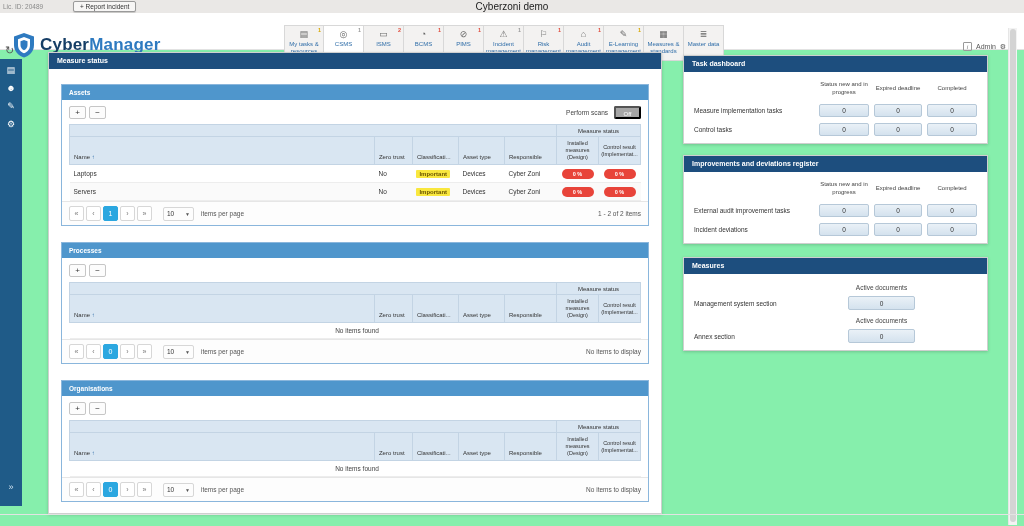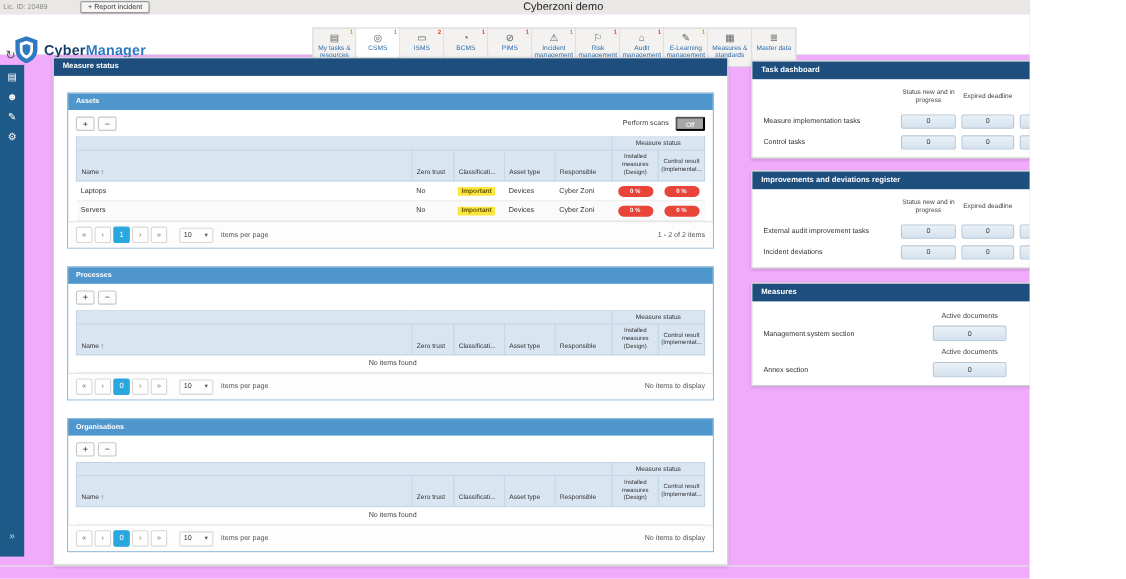--- a/index.html
+++ b/index.html
@@ -1,28 +1,28 @@
 <!DOCTYPE html>
 <html><head>
 <meta charset="utf-8">
 <style>
   * { margin:0; padding:0; box-sizing:border-box; }
   body { font-family:"Liberation Sans", sans-serif; background:#fff; }
-  .stage { position:relative; width:936px; height:526px; background:#f0abfc; overflow:hidden; }
+  .stage { position:relative; width:1024px; height:526px; background:#86efac; overflow:hidden; }
 
   
   .topstrip { position:absolute; left:0; top:0; width:1024px; height:13px; background:#eae8e6; }
   .lic { position:absolute; left:3px; top:3px; font-size:6.5px; color:#8a8a8a; }
   .report-btn { position:absolute; left:73px; top:1px; height:11px; padding:0 6px; font-size:6.5px; line-height:9px; color:#333; background:#f7f6f5; border:1px solid #9a9a9a; border-radius:2px; box-shadow:0 1px 1px rgba(0,0,0,.15); }
   .page-title { position:absolute; left:0; top:1px; width:100%; text-align:center; font-size:10px; color:#222; }
 
   
   .appbar { position:absolute; left:0; top:13px; width:1024px; height:37px; background:#fff; border-bottom:1px solid #e2e2e2; }
   .logo { position:absolute; left:13px; top:19px; display:flex; align-items:center; gap:5px; }
-  .brand { font-size:13px; font-weight:bold; letter-spacing:.2px; }
+  .brand { font-size:17px; font-weight:bold; letter-spacing:.2px; }
   .brand .b1 { color:#163e66; } .brand .b2 { color:#2e7ac0; }
 
   .tabs { position:absolute; left:284px; top:12px; height:36px; display:flex; }
   .tab { position:relative; width:40px; background:#f3f2f1; border:1px solid #d8d8d8; border-left:none; display:flex; flex-direction:column; align-items:center; cursor:pointer; }
   .tab:first-child { border-left:1px solid #d8d8d8; }
   .tab.selected { background:#fff; border-bottom-color:#fff; }
   .tab-icon { font-size:9px; color:#666; margin-top:3px; height:11px; line-height:11px; }
   .tab-label { font-size:6px; color:#2f6da8; text-align:center; line-height:1.2; margin-top:1px; padding:0 1px; }
   .tab-badge { position:absolute; top:1px; right:2px; font-size:5.5px; font-weight:bold; }
 

